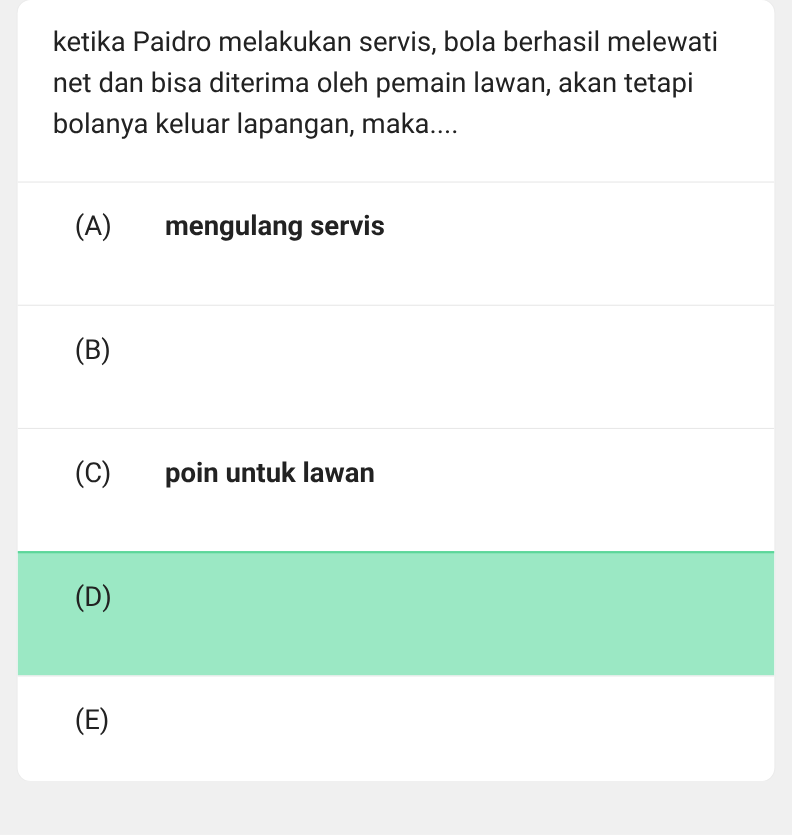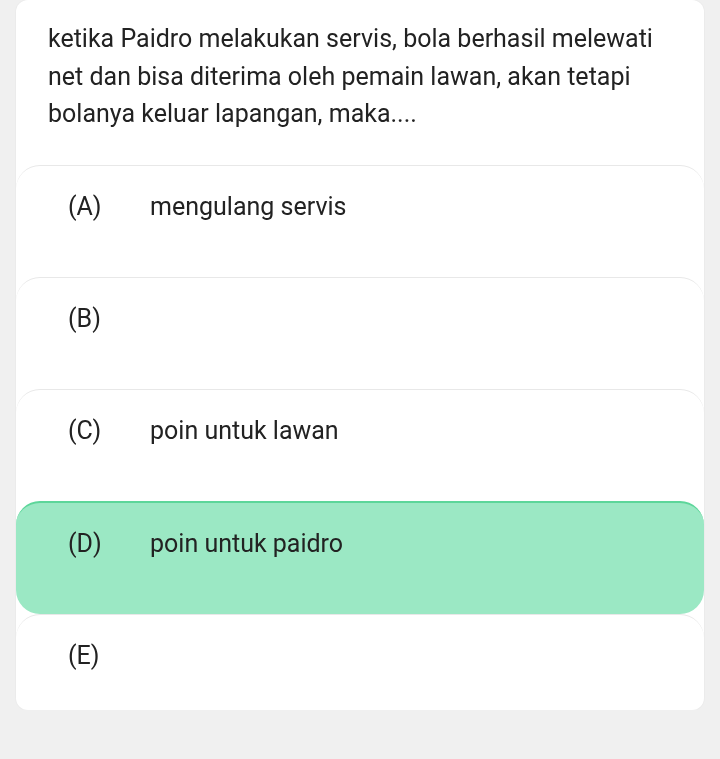--- a/index.html
+++ b/index.html
@@ -1,15 +1,15 @@
 <!DOCTYPE html>
 <html><head>
 <meta charset="utf-8">
 <style>
-  * { box-sizing: border-box; margin: 0; padding: 0; border-radius: 24px; }
+  * { box-sizing: border-box; margin: 0; padding: 0; }
   body {
     font-family: -apple-system, BlinkMacSystemFont, "Segoe UI", Roboto, sans-serif;
     background: #f0f0f0;
     padding: 0;
     width: 720px;
   }
   .card {
     background: #ffffff;
     border-radius: 12px;
     margin: 0 auto;
@@ -50,20 +50,21 @@
     padding-bottom: 40px;
   }
   .opt-letter {
     width: 102px;
     flex: 0 0 102px;
     text-align: left;
     padding-left: 20px;
   }
   .opt-text {
     flex: 1;
+    font-weight: bold;
   }
 </style>
 </head>
 <body>
 
 <div class="card">
   <div class="question">ketika Paidro melakukan servis, bola berhasil melewati net dan bisa diterima oleh pemain lawan, akan tetapi bolanya keluar lapangan, maka....</div>
   <div class="options">
       <div class="option">
         <span class="opt-letter">(A)</span>
@@ -71,19 +72,18 @@
       </div>
       <div class="option">
         <span class="opt-letter">(B)</span>
       </div>
       <div class="option">
         <span class="opt-letter">(C)</span>
         <span class="opt-text">poin untuk lawan</span>
       </div>
       <div class="option selected">
         <span class="opt-letter">(D)</span>
-        <span class="opt-text">poin untuk paidro</span>
       </div>
       <div class="option last">
         <span class="opt-letter">(E)</span>
       </div>
     </div>
 </div>
 
 </body></html>

